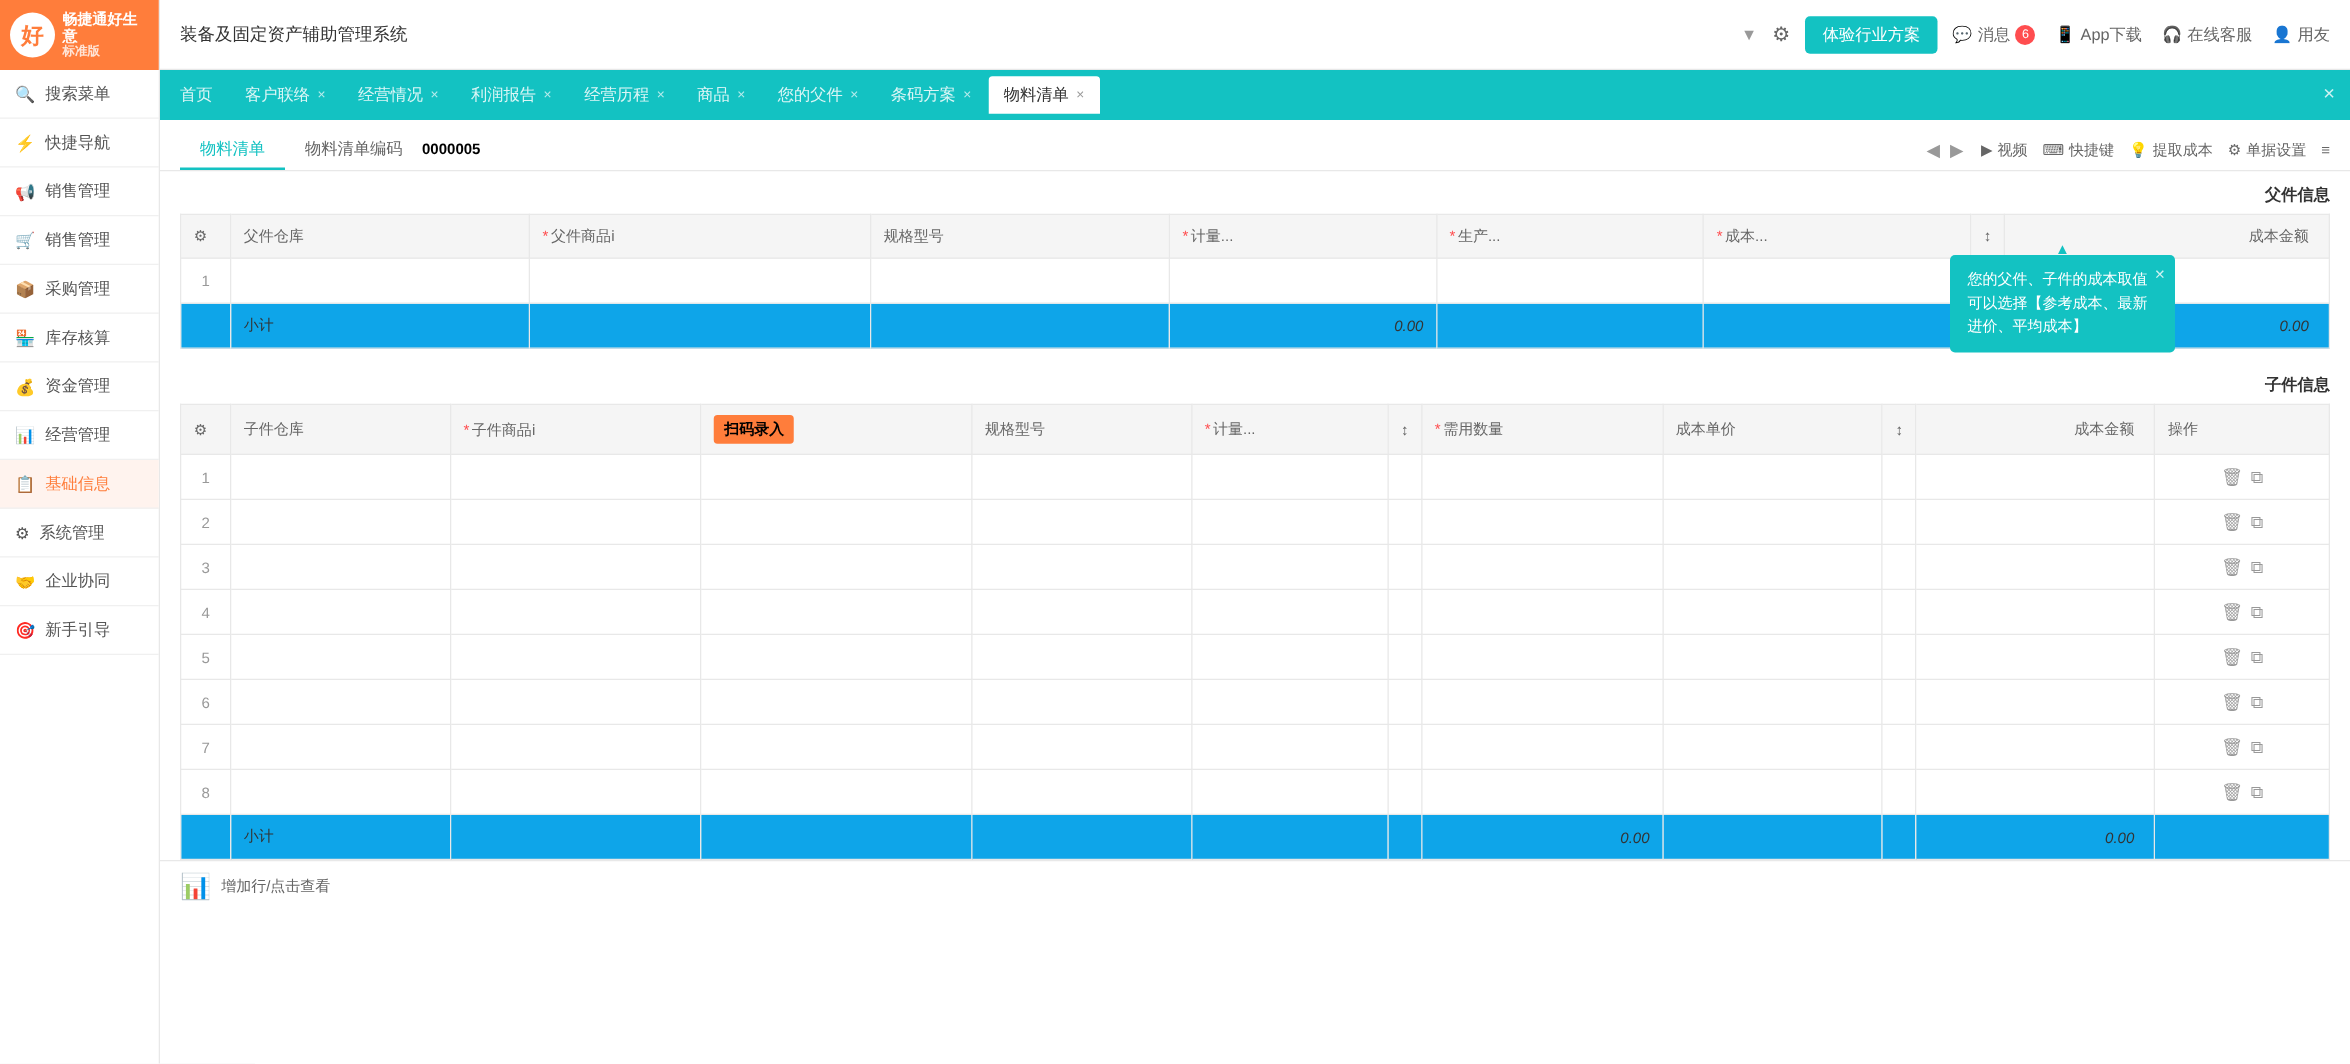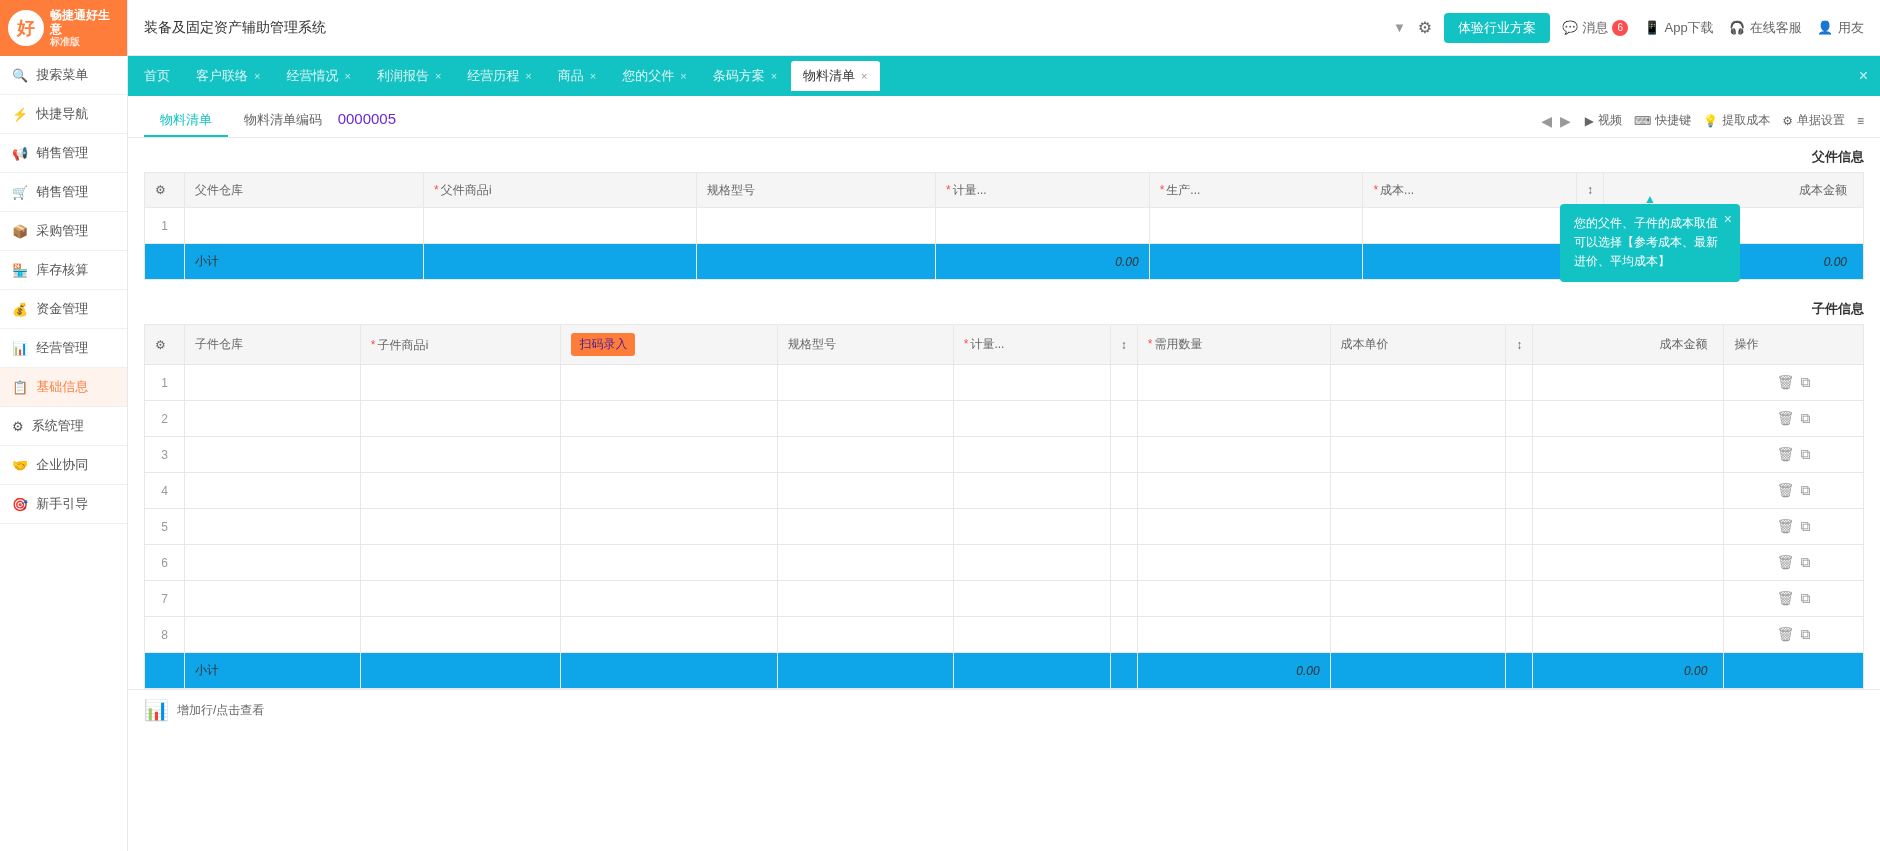--- a/index.html
+++ b/index.html
@@ -141,23 +141,24 @@
     .sub-tab {
       padding: 6px 16px;
       cursor: pointer;
       color: #666;
       font-size: 13px;
       border-bottom: 2px solid transparent;
     }
     .sub-tab.active { color: #13c2c2; border-bottom: 2px solid #13c2c2; }
     .breadcrumb-code {
       margin-left: 12px;
-      color: #6d28d9;
-      font-size: 15px;
+      color: #000000;
+      font-size: 12px;
       padding: 6px 0;
+      font-weight: bold;
     }
     .sub-tabs-right {
       margin-left: auto;
       display: flex;
       align-items: center;
       gap: 12px;
       color: #666;
       font-size: 12px;
     }
     .sub-tabs-right span { display: flex; align-items: center; gap: 4px; cursor: pointer; }
@@ -198,26 +199,27 @@
     .data-table .subtotal td {
       background: #0ea5e9;
       font-weight: 500;
       color: #333;
     }
     .data-table .subtotal td.amount { text-align: right; font-style: italic; }
     .settings-col { width: 40px; text-align: center; }
 
     .scan-btn {
       background: #ff7d3b;
-      color: #4c1d95;
+      color: #000000;
       border: none;
       border-radius: 3px;
       padding: 3px 8px;
       font-size: 12px;
       cursor: pointer;
+      font-weight: bold;
     }
 
     .action-icons { display: flex; gap: 6px; justify-content: center; color: #999; }
     .action-icons span { cursor: pointer; font-size: 14px; }
 
     
     .tooltip-box {
       position: absolute;
       top: 108px;
       right: 140px;

